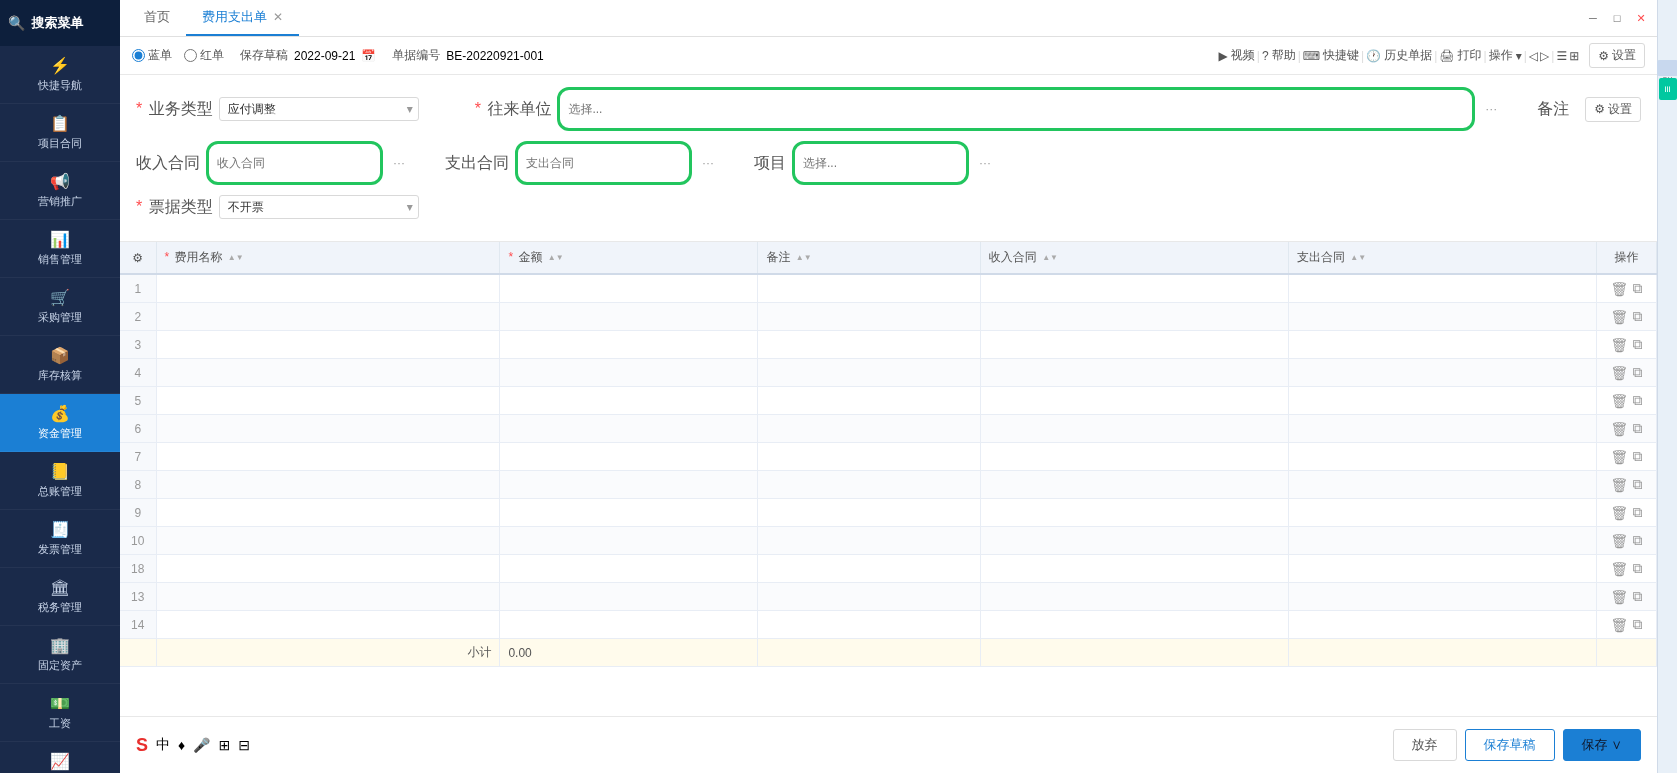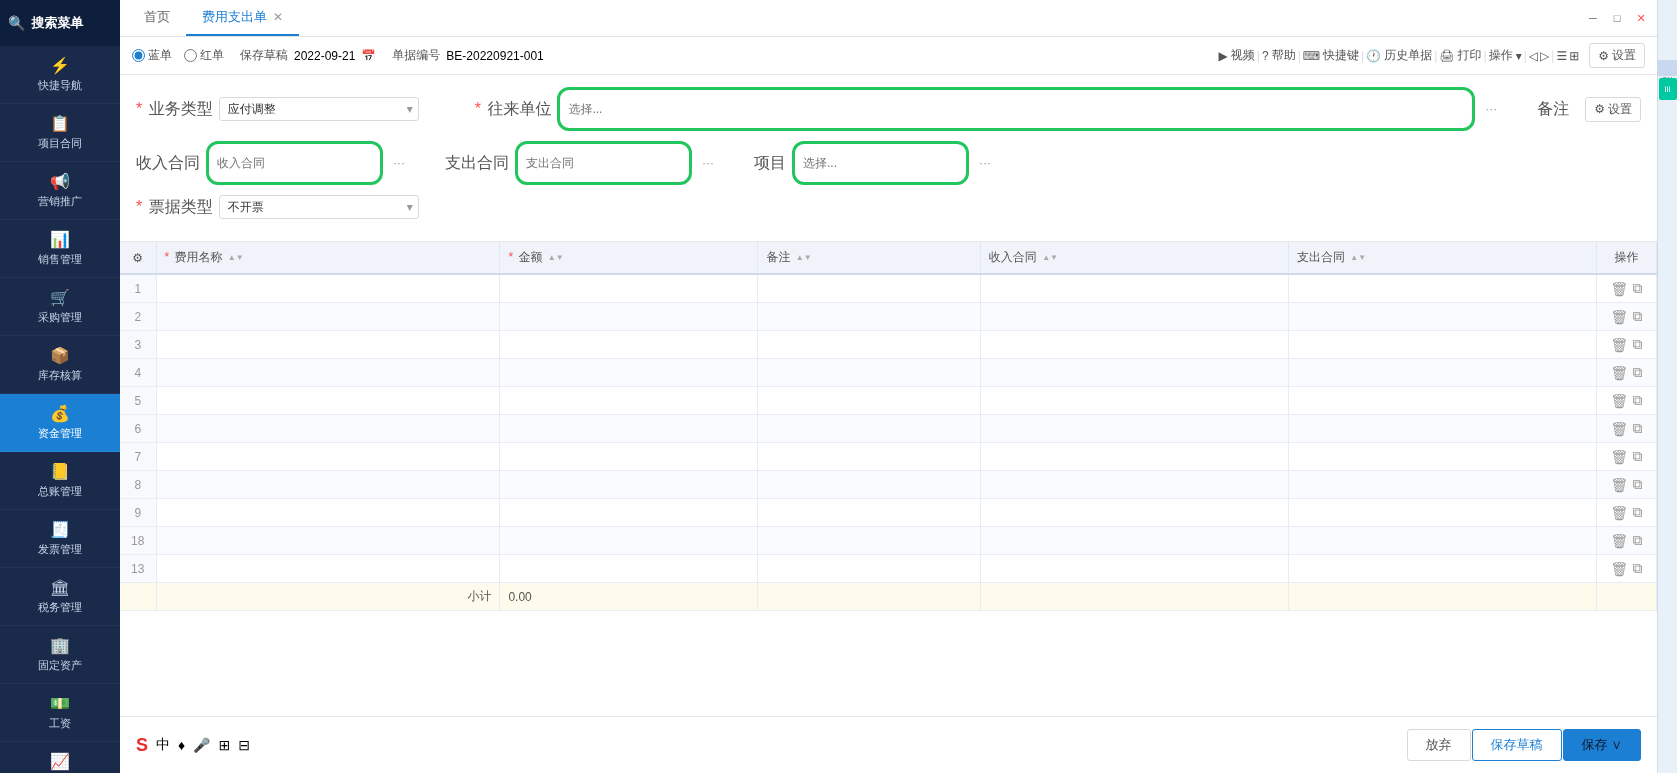--- a/index.html
+++ b/index.html
@@ -71,21 +71,21 @@
 
     
     .action-col { width: 60px; text-align: center; }
     .action-icons { display: flex; align-items: center; justify-content: center; gap: 4px; }
     .action-icon { cursor: pointer; color: #999; font-size: 14px; }
     .gear-col { width: 36px; text-align: center; }
 
     
     .footer { padding: 12px 16px; border-top: 1px solid #e8e8e8; display: flex; align-items: center; justify-content: space-between; background: #fff; }
     .footer-icons { display: flex; align-items: center; gap: 8px; }
-    .footer-btns { display: flex; gap: 1px; border-radius: 13px; }
+    .footer-btns { display: flex; gap: 8px; border-radius: 13px; }
     .btn { padding: 6px 18px; border-radius: 3px; border: 1px solid #d9d9d9; cursor: pointer; font-size: 13px; }
     .btn-default { background: #fff; color: #555; }
     .btn-primary-outline { background: #fff; color: #1b7fd4; border-color: #1b7fd4; }
     .btn-primary { background: #1b7fd4; color: #fff; border-color: #1b7fd4; }
     .btn-primary-arrow { background: #1b7fd4; color: #0f172a; border-color: #1b7fd4; display: flex; align-items: center; gap: 4px; }
 
     
     .right-sidebar { width: 20px; background: #e8f0f8; display: flex; flex-direction: column; align-items: center; padding-top: 60px; gap: 2px; border-left: 1px solid #d0dae8; }
     .right-tab { writing-mode: vertical-rl; background: #c8d8ee; padding: 8px 3px; font-size: 11px; color: #555; cursor: pointer; border-radius: 2px; }
     .right-tab.active { background: #1b7fd4; color: #fff; }
@@ -482,35 +482,63 @@
     <td></td>
     <td></td>
     <td class="action-col">
       <div class="action-icons">
         <span class="action-icon">🗑</span>
         <span class="action-icon">⧉</span>
       </div>
     </td>
   </tr>
             <tr>
+    <td class="row-num">10</td>
+    <td></td>
+    <td></td>
+    <td></td>
+    <td></td>
+    <td></td>
+    <td class="action-col">
+      <div class="action-icons">
+        <span class="action-icon">🗑</span>
+        <span class="action-icon">⧉</span>
+      </div>
+    </td>
+  </tr>
+            <tr>
     <td class="row-num">18</td>
     <td></td>
     <td></td>
     <td></td>
     <td></td>
     <td></td>
     <td class="action-col">
       <div class="action-icons">
         <span class="action-icon">🗑</span>
         <span class="action-icon">⧉</span>
       </div>
     </td>
   </tr>
             <tr>
     <td class="row-num">13</td>
+    <td></td>
+    <td></td>
+    <td></td>
+    <td></td>
+    <td></td>
+    <td class="action-col">
+      <div class="action-icons">
+        <span class="action-icon">🗑</span>
+        <span class="action-icon">⧉</span>
+      </div>
+    </td>
+  </tr>
+            <tr>
+    <td class="row-num">14</td>
     <td></td>
     <td></td>
     <td></td>
     <td></td>
     <td></td>
     <td class="action-col">
       <div class="action-icons">
         <span class="action-icon">🗑</span>
         <span class="action-icon">⧉</span>
       </div>

